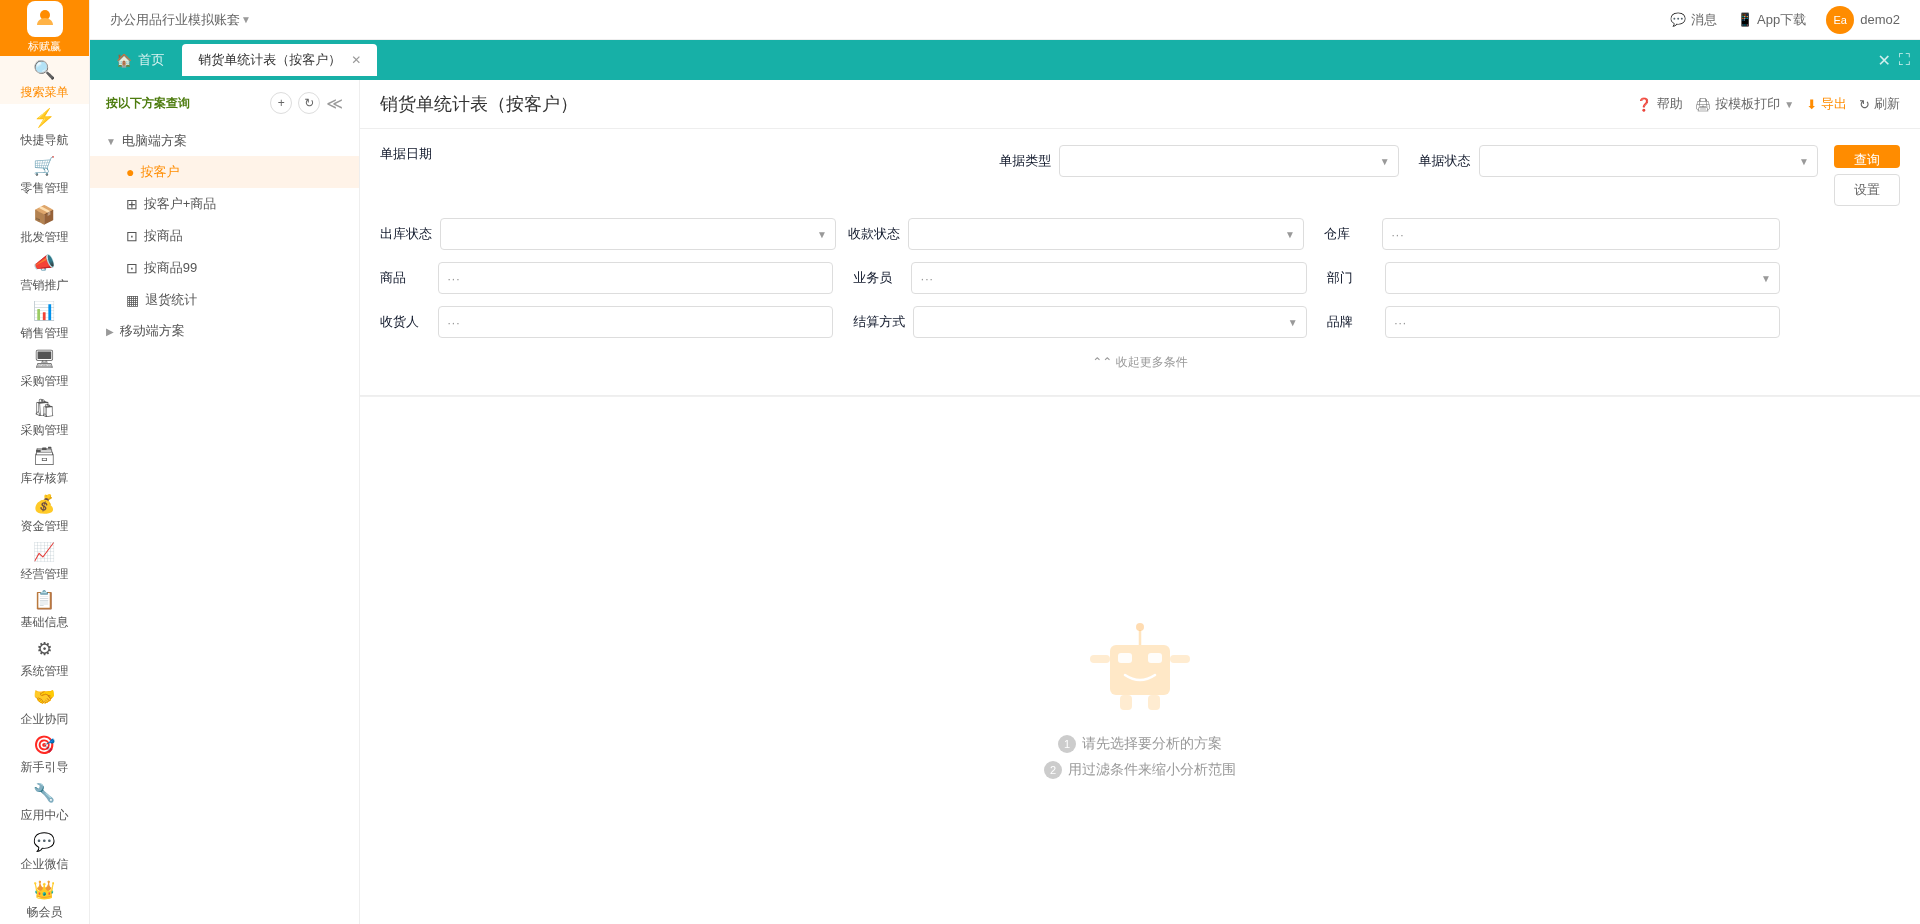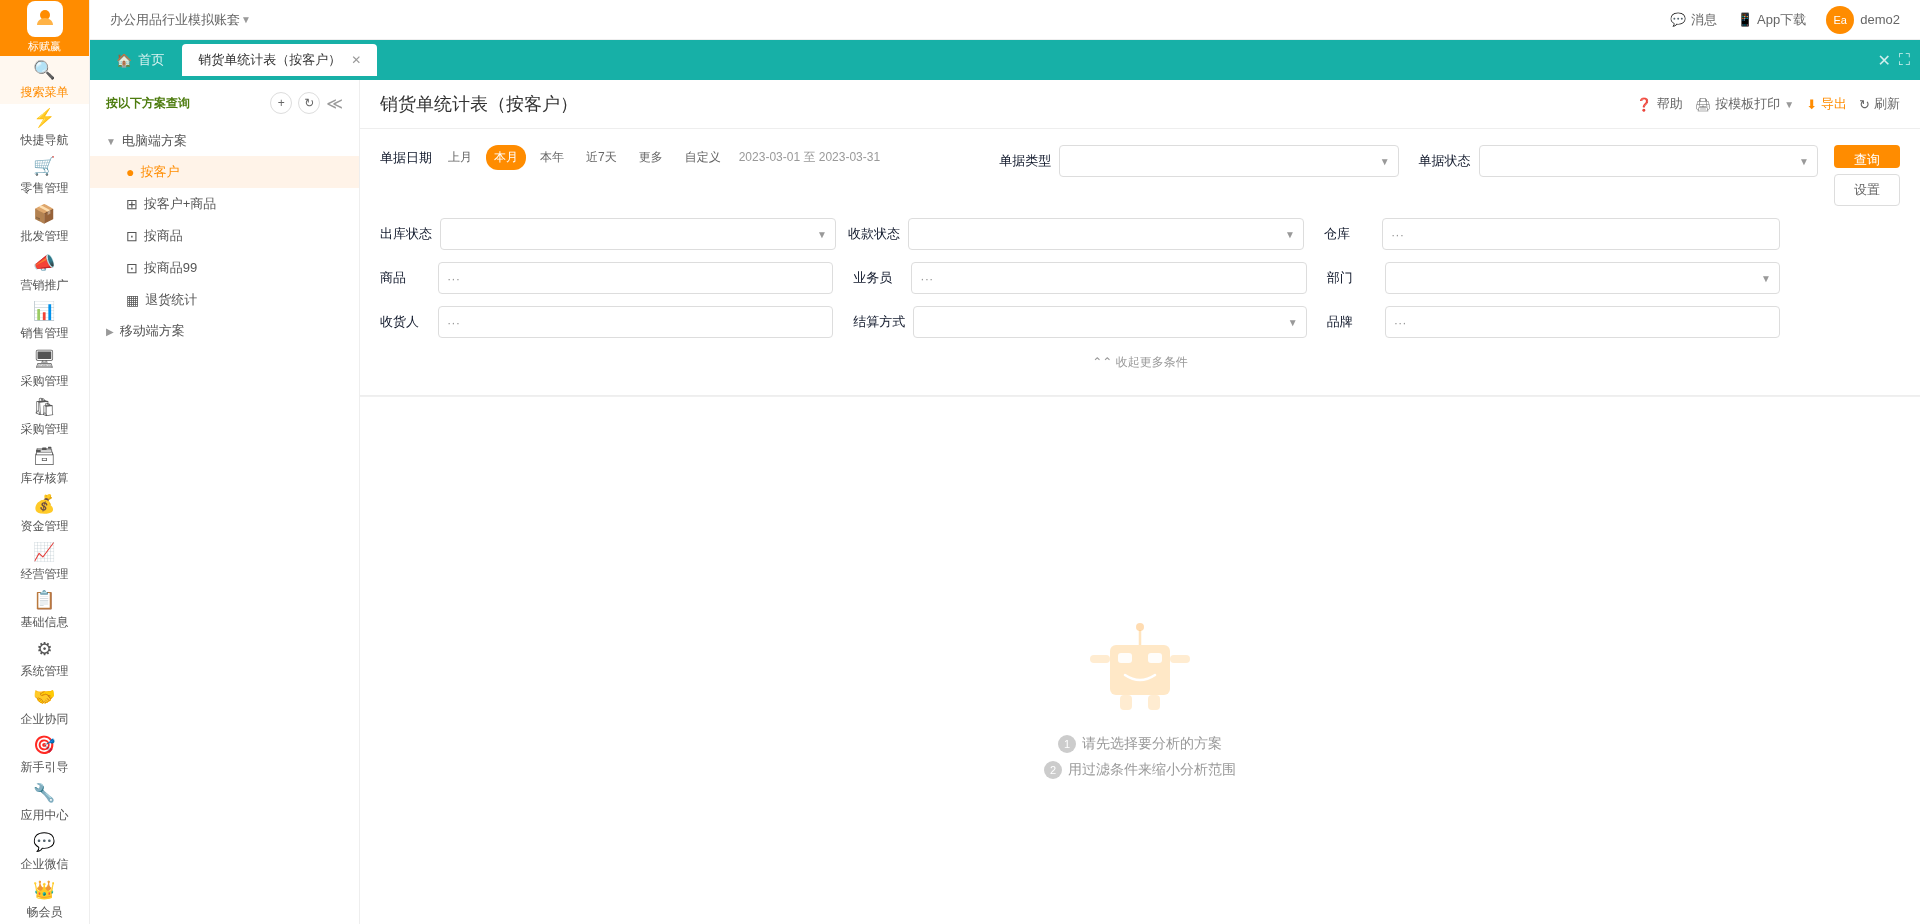--- a/index.html
+++ b/index.html
@@ -1,19 +1,19 @@
 <!DOCTYPE html>
 <html><head>
   <meta charset="utf-8">
   <style>
     * { margin: 0; padding: 0; box-sizing: border-box; }
     body { font-family: 'Microsoft YaHei', Arial, sans-serif; font-size: 13px; background: #f5f5f5; color: #333; width: 1920px; height: 924px; overflow: hidden; display: flex; }
 
     
-    .sidebar { width: 90px; background: #fff; display: flex; flex-direction: column; align-items: center; border-right: 1px solid #eee; height: 924px; overflow-y: auto; }
+    .sidebar { width: 90px; background: #fff; display: flex; flex-direction: column; align-items: center; border-right: 1px solid #eee; height: 924px; overflow-y: auto; justify-content: flex-end; }
     .sidebar-logo { width: 90px; height: 60px; background: #ff8c00; display: flex; flex-direction: column; align-items: center; justify-content: center; color: #fff; font-size: 11px; }
     .sidebar-logo .logo-icon { width: 36px; height: 36px; background: #fff; border-radius: 8px; display: flex; align-items: center; justify-content: center; margin-bottom: 2px; }
     .sidebar-logo .logo-icon svg { width: 24px; height: 24px; }
     .sidebar-menu-item { width: 90px; height: 52px; display: flex; flex-direction: column; align-items: center; justify-content: center; cursor: pointer; color: #555; font-size: 12px; border-bottom: none; }
     .sidebar-menu-item .menu-icon { font-size: 18px; margin-bottom: 3px; }
     .sidebar-search { background: #fff8f0; color: #ff8c00; width: 90px; height: 52px; }
 
     
     .main { flex: 1; display: flex; flex-direction: column; height: 924px; }
 
@@ -292,29 +292,20 @@
             <span>刷新</span>
           </div>
         </div>
       </div>
 
       <div class="filter-area">
 
         <div style="display:flex; align-items:flex-start; gap:0; margin-bottom:12px;">
           <div style="display:flex; align-items:center; flex:3;">
             <span class="filter-label">单据日期</span>
-            <div class="date-filter">
-              <button class="date-btn">上月</button>
-              <button class="date-btn active">本月</button>
-              <button class="date-btn">本年</button>
-              <button class="date-btn">近7天</button>
-              <button class="date-btn">更多</button>
-              <button class="date-btn">自定义</button>
-              <span class="date-range">2023-03-01 至 2023-03-31</span>
-            </div>
           </div>
           <div style="flex:2; display:flex; align-items:center; margin-left:20px;">
             <span class="filter-label">单据类型</span>
             <div class="filter-input" style="flex:1;">
               <span></span>
               <span class="chevron">▼</span>
             </div>
           </div>
           <div style="flex:2; display:flex; align-items:center; margin-left:20px;">
             <span class="filter-label">单据状态</span>

